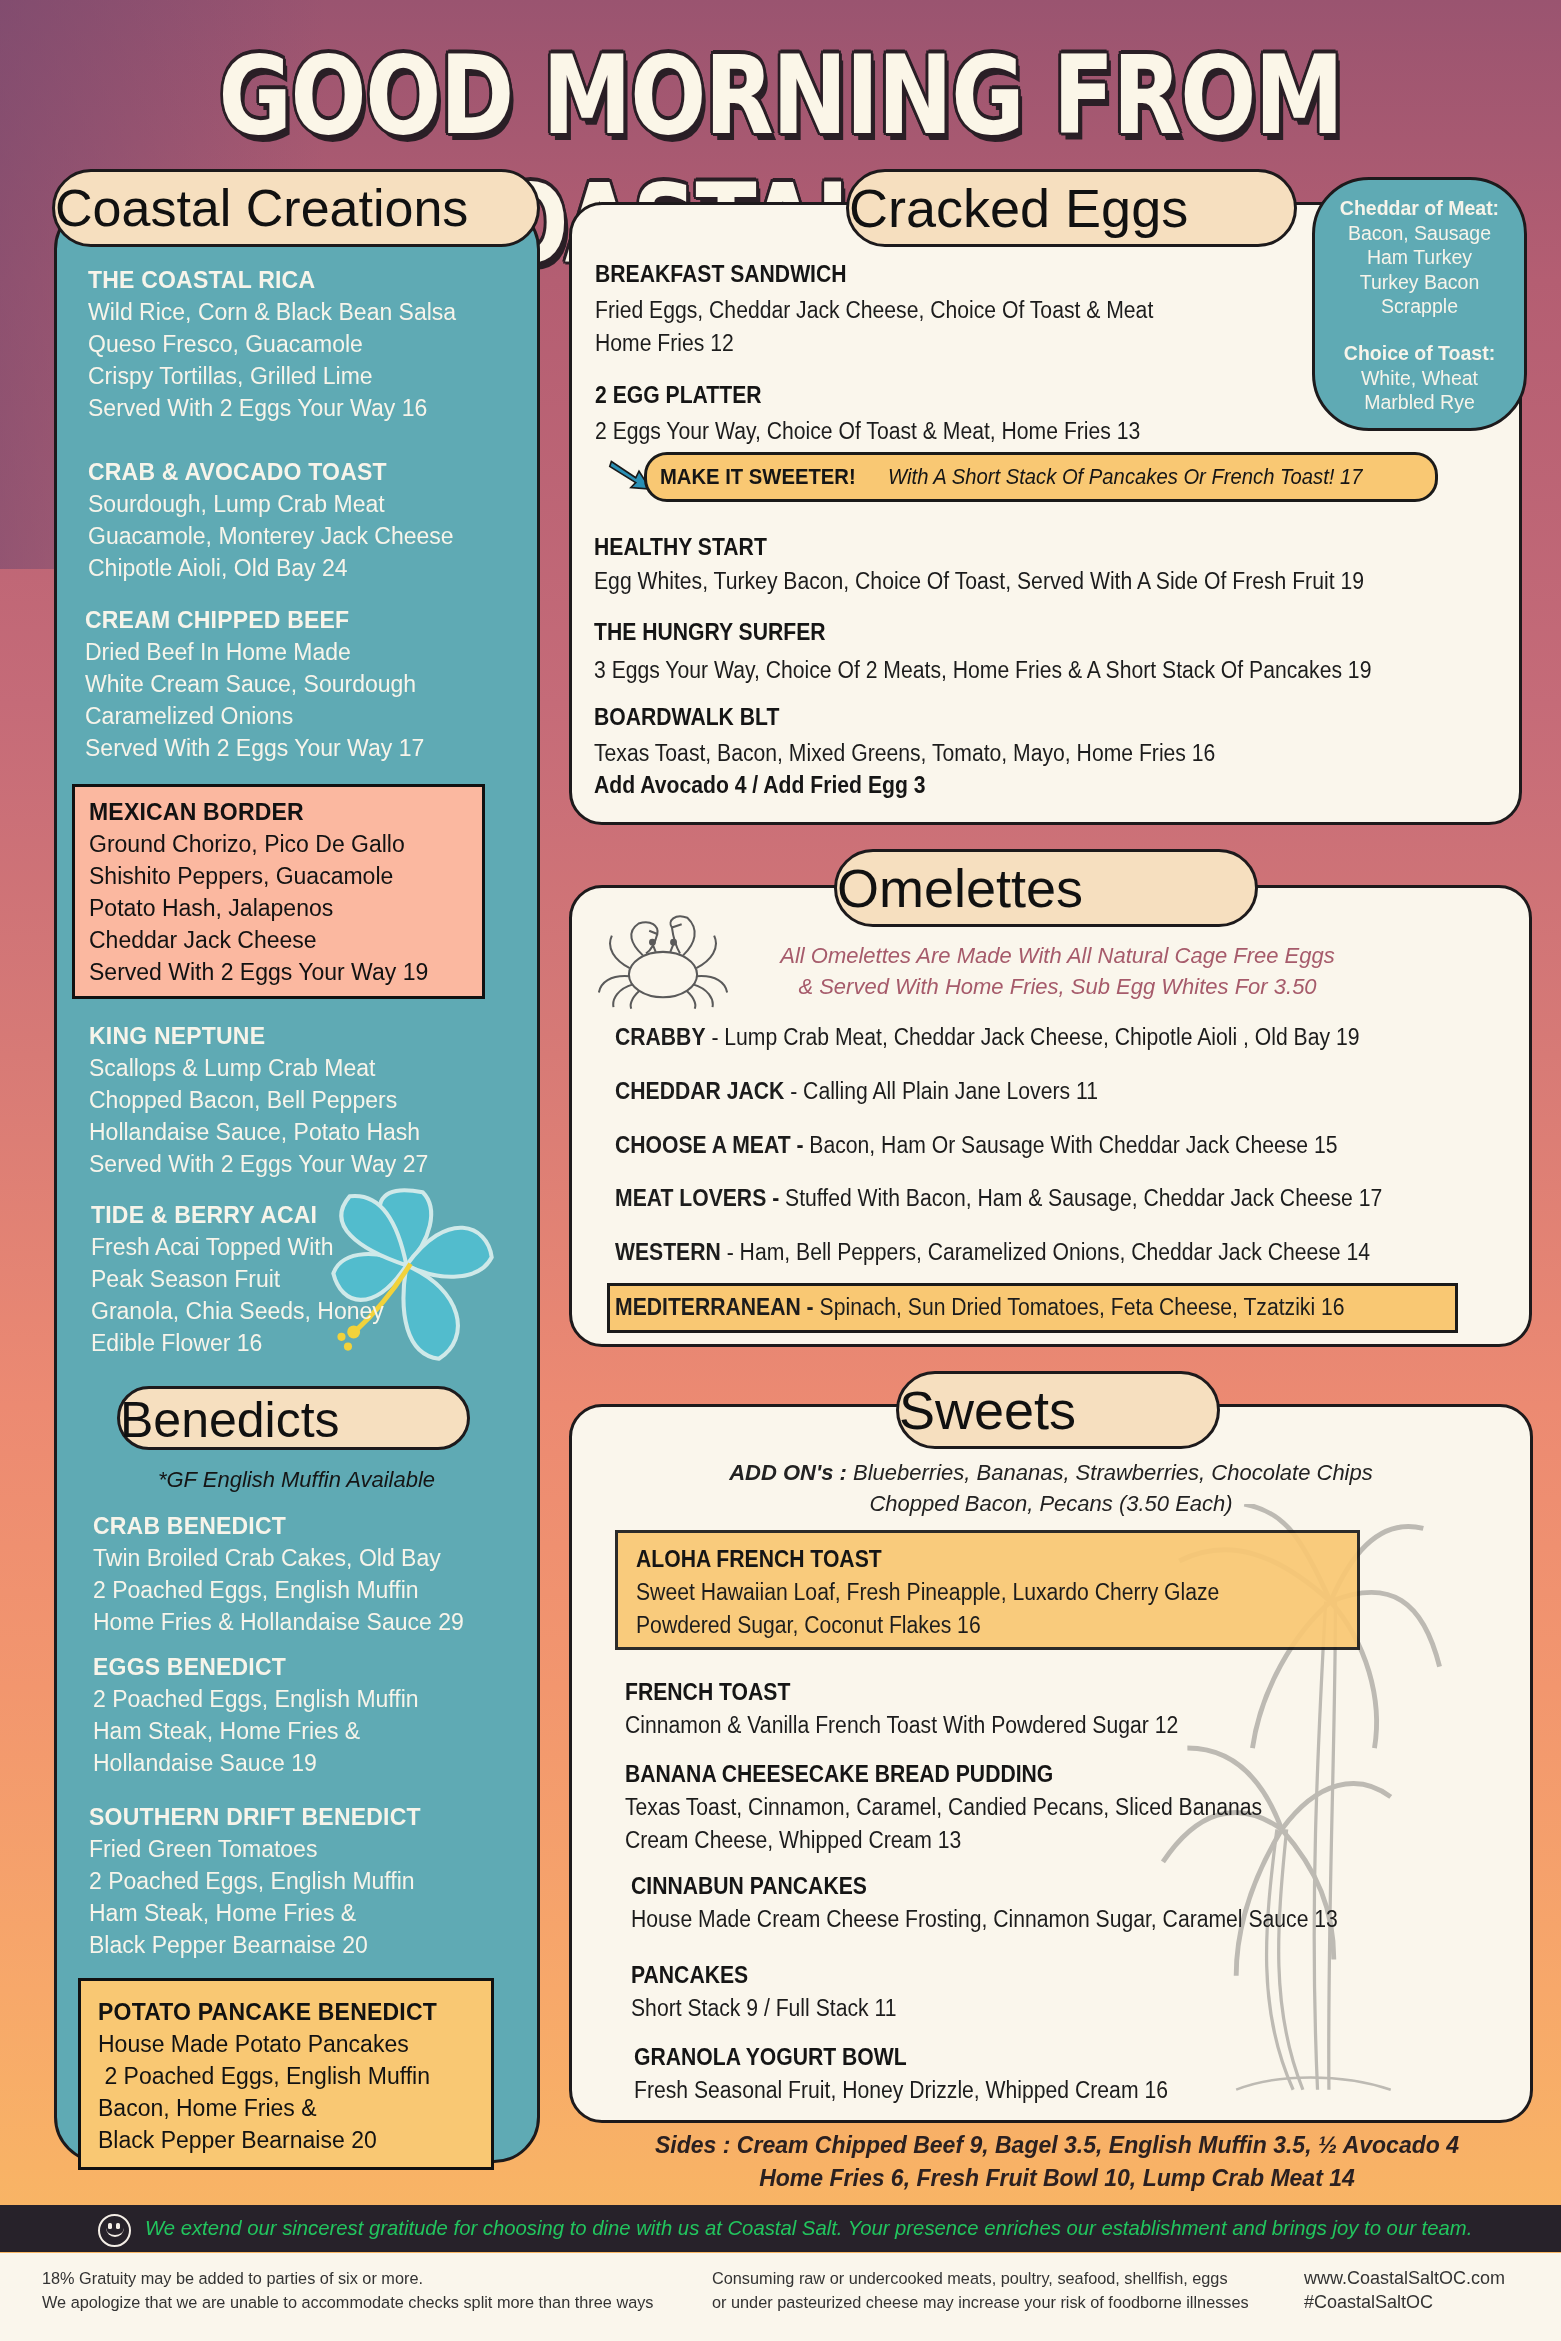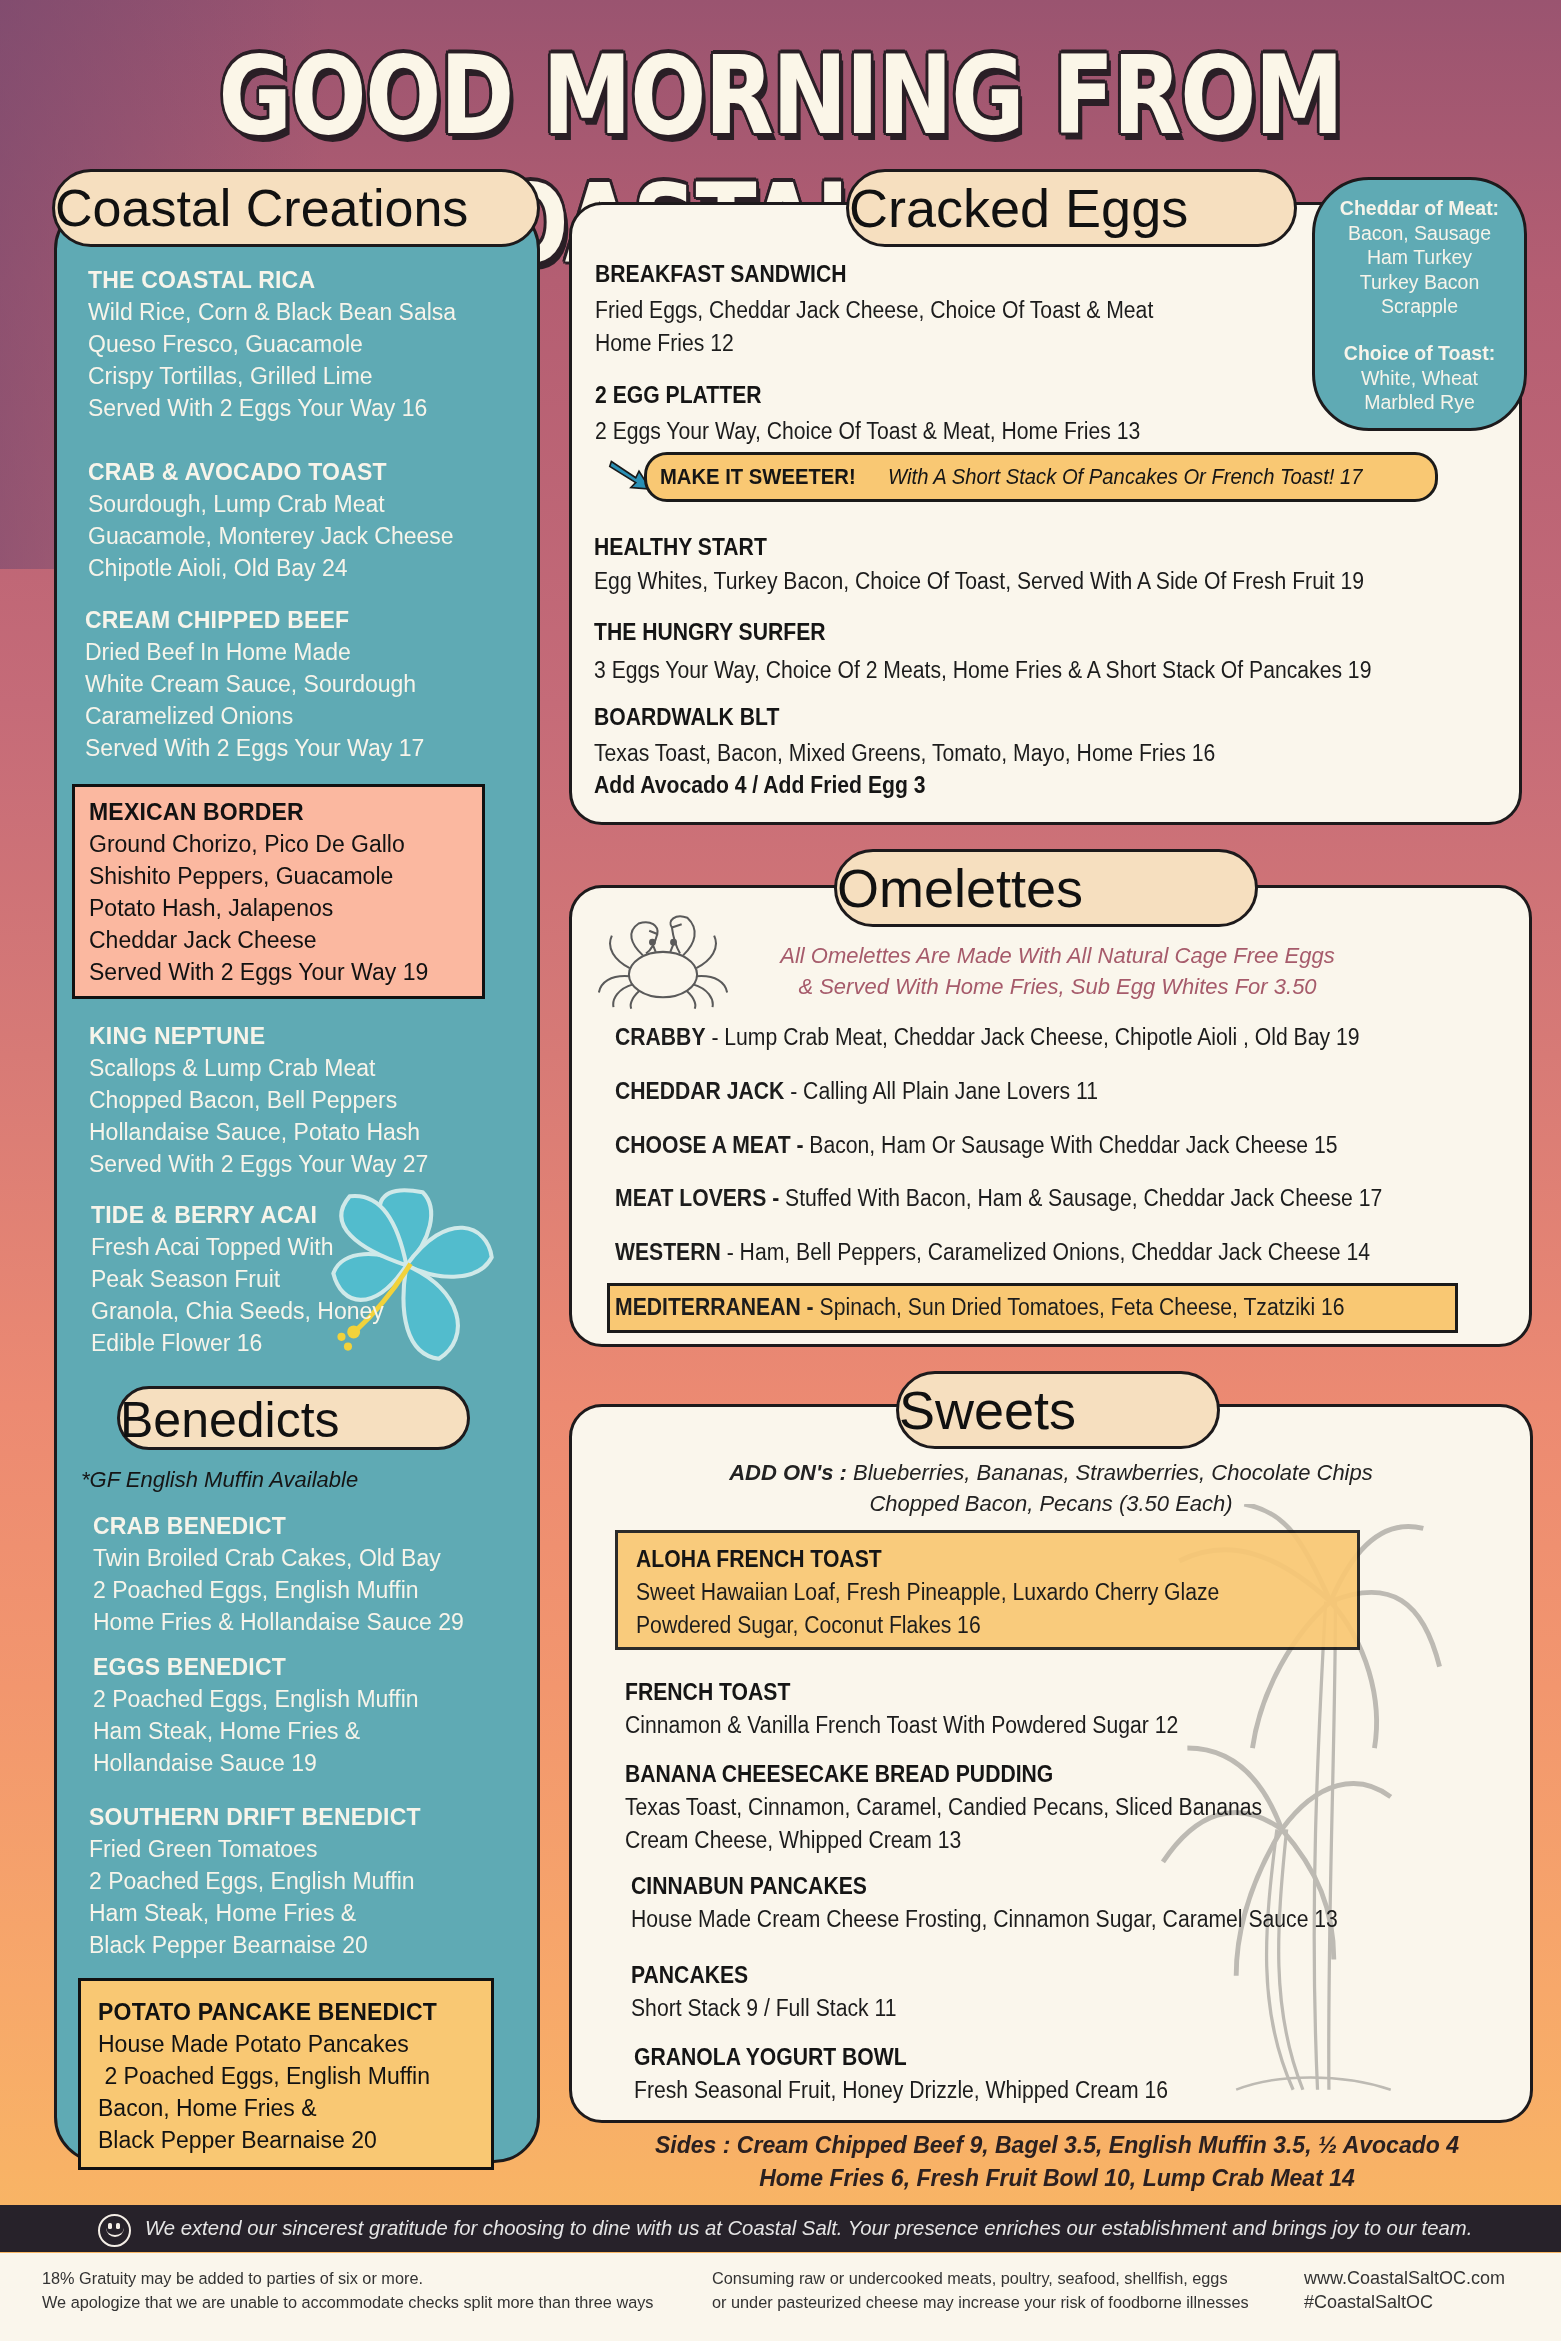--- a/index.html
+++ b/index.html
@@ -56,21 +56,21 @@
   }
   .choice-bubble .h { font-weight:bold; font-size:19.5px; line-height:24.4px; }
   .choice-bubble .t { font-size:19.5px; line-height:24.4px; }
 
   .omelette-note { color:#a65b6b; font-style:italic; font-size:22px; line-height:31px; text-align:center; }
 
   .sides { position:absolute; left:569px; top:2129px; width:976px; text-align:center;
     font-weight:bold; font-style:italic; font-size:23px; line-height:33px; color:#2b2020; }
 
   .thanks-bar { position:absolute; left:0; top:2205px; width:1561px; height:47px; background:#27222a;
-    color:#e5e5e5; font-style:italic; font-size:20.3px; line-height:47px; padding-left:145px; white-space:nowrap;}
+    color:#22c55e; font-style:italic; font-size:20.3px; line-height:47px; padding-left:145px; white-space:nowrap;}
   .smile { position:absolute; left:98px; top:2214px; width:33px; height:33px; border:2.4px solid #f4eee6; border-radius:50%; }
   .footer { position:absolute; left:0; top:2253px; width:1561px; height:89px; background:#faf6ec; }
   .foot-col { position:absolute; top:2266px; font-size:16.3px; line-height:24.4px; color:#333; white-space:nowrap; }
 </style>
 </head>
 <body>
 
 <div class="bg-left"></div>
 
 <div class="main-title">GOOD MORNING FROM COASTAL SALT</div>
@@ -137,21 +137,21 @@
   <div class="name">TIDE &amp; BERRY ACAI</div>
   <div class="desc">Fresh Acai Topped With</div>
   <div class="desc">Peak Season Fruit</div>
   <div class="desc">Granola, Chia Seeds, Honey</div>
   <div class="desc">Edible Flower  16</div>
 </div>
 
 <div class="pill" style="left:117px; top:1386px; width:353px; height:64px; font-size:50px; line-height:62px;">
   <span>Benedicts</span>
 </div>
-<div class="abs" style="left:81px; top:1464px; width:431px; font-style:italic; font-size:22px; line-height:31px; color:#151515;">*GF English Muffin Available</div>
+<div class="abs" style="left:81px; top:1464px; width:431px; text-align:center; font-style:italic; font-size:22px; line-height:31px; color:#151515;">*GF English Muffin Available</div>
 
 <div class="item" style="left:93px; top:1511px;">
   <div class="name">CRAB BENEDICT</div>
   <div class="desc">Twin Broiled Crab Cakes, Old Bay</div>
   <div class="desc">2 Poached Eggs, English Muffin</div>
   <div class="desc">Home Fries &amp; Hollandaise Sauce 29</div>
 </div>
 <div class="item" style="left:93px; top:1652px;">
   <div class="name">EGGS BENEDICT</div>
   <div class="desc">2 Poached Eggs, English Muffin</div>

